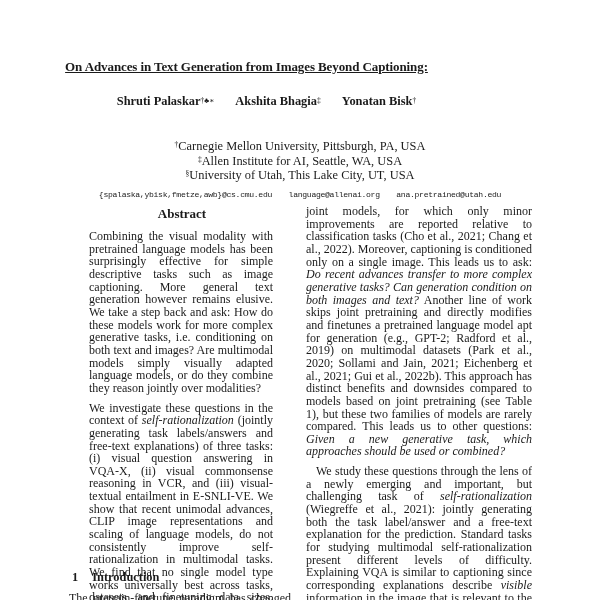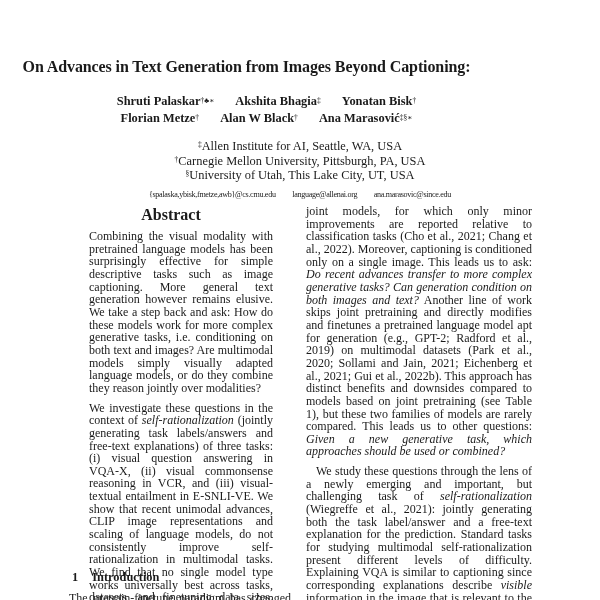--- a/index.html
+++ b/index.html
@@ -1,26 +1,26 @@
 <!DOCTYPE html>
 <html><head>
 <meta charset="utf-8">
 <style>
   html, body { margin:0; padding:0; background:#ffffff; }
   body { width:600px; height:600px; overflow:hidden; position:relative;
          font-family:"Liberation Serif", "DejaVu Serif", serif; color:#1a1a1a; }
   .abs { position:absolute; }
-  .title { left:0; width:493px; text-align:center; font-weight:bold; font-size:16px; line-height:19px; top:57px; letter-spacing:-0.1px; }
+  .title { left:0; width:493px; text-align:center; font-weight:bold; font-size:13px; line-height:19px; top:57px; letter-spacing:-0.1px;text-decoration:underline; }
   .authors { left:0; width:533px; text-align:center; font-weight:bold; font-size:12.4px; line-height:17px; top:93px; }
   .authors .line span { margin:0 9px; }
   sup { font-size:7.5px; vertical-align:top; position:relative; top:-1px; font-weight:normal; }
   .affils { left:0; width:600px; text-align:center; font-size:12.4px; line-height:14.5px; top:139px; }
   .emails { left:0; width:600px; text-align:center; font-family:"Liberation Mono","DejaVu Sans Mono",monospace; font-size:8.1px; top:190px; letter-spacing:-0.3px; }
-  .emails span { margin:0 6px;font-family:Liberation Serif, serif; }
-  .abstract-title { left:79px; width:184px; text-align:center; font-weight:bold; font-size:16px; top:206px; }
+  .emails span { margin:0 6px; }
+  .abstract-title { left:90px; width:184px; text-align:center; font-weight:bold; font-size:13px; top:206px; }
   .col { font-size:12px; line-height:12.65px; text-align:justify; }
   .abstract { left:89px; width:184px; top:230px; }
   .abstract p { margin:0 0 7px 0; }
   .intro-head { left:72px; top:570px; font-weight:bold; font-size:12.4px; }
   .intro-head .num { margin-right:14px; }
   .intro-body { left:69px; width:222px; top:592px; }
   .right { left:306px; width:226px; top:205px; }
   .right p { margin:0 0 7px 0; }
   .right p.indent { text-indent:10px; }
   i { font-style:italic; }
@@ -31,37 +31,32 @@
 <div class="abs title">
   <div>On Advances in Text Generation from Images Beyond Captioning:</div>
 </div>
 
 <div class="abs authors">
   <div class="line">
     <span><b>Shruti Palaskar</b><sup>†♣∗</sup></span>
     <span><b>Akshita Bhagia</b><sup>‡</sup></span>
     <span><b>Yonatan Bisk</b><sup>†</sup></span>
   </div>
-  <div class="line">
-    <span><b>Florian Metze</b><sup>†</sup></span>
-    <span><b>Alan W Black</b><sup>†</sup></span>
-    <span><b>Ana Marasović</b><sup>‡§∗</sup></span>
-  </div>
 </div>
 
 <div class="abs affils">
+  <div><sup>†</sup><span>Carnegie Mellon University, Pittsburgh, PA, USA</span></div>
   <div><sup>‡</sup><span>Allen Institute for AI, Seattle, WA, USA</span></div>
-  <div><sup>†</sup><span>Carnegie Mellon University, Pittsburgh, PA, USA</span></div>
   <div><sup>§</sup><span>University of Utah, This Lake City, UT, USA</span></div>
 </div>
 
 <div class="abs emails">
   <span>{spalaska,ybisk,fmetze,awb}@cs.cmu.edu</span>
   <span>language@allenai.org</span>
-  <span>ana.marasovic@since.edu</span>
+  <span>ana.pretrained@utah.edu</span>
 </div>
 
 <div class="abs abstract-title">Abstract</div>
 
 <div class="abs col abstract">
   <p>Combining the visual modality with pretrained language models has been surprisingly effective for simple descriptive tasks such as image captioning. More general text generation however remains elusive. We take a step back and ask: How do these models work for more complex generative tasks, i.e. conditioning on both text and images? Are multimodal models simply visually adapted language models, or do they combine they reason jointly over modalities?</p>
   <p><span>We investigate these questions in the context of </span><i>self-rationalization</i><span> (jointly generating task labels/answers and free-text explanations) of three tasks: (i) visual question answering in VQA-X, (ii) visual commonsense reasoning in VCR, and (iii) visual-textual entailment in E-SNLI-VE. We show that recent unimodal advances, CLIP image representations and scaling of language models, do not consistently improve self-rationalization in multimodal tasks. We find that no single model type works universally best across tasks, datasets, and finetuning data sizes. Our findings motivate the need for novel general backbones approach that move text generation from images and text beyond image captioning.</span></p>
 </div>
 
 <div class="abs intro-head">

